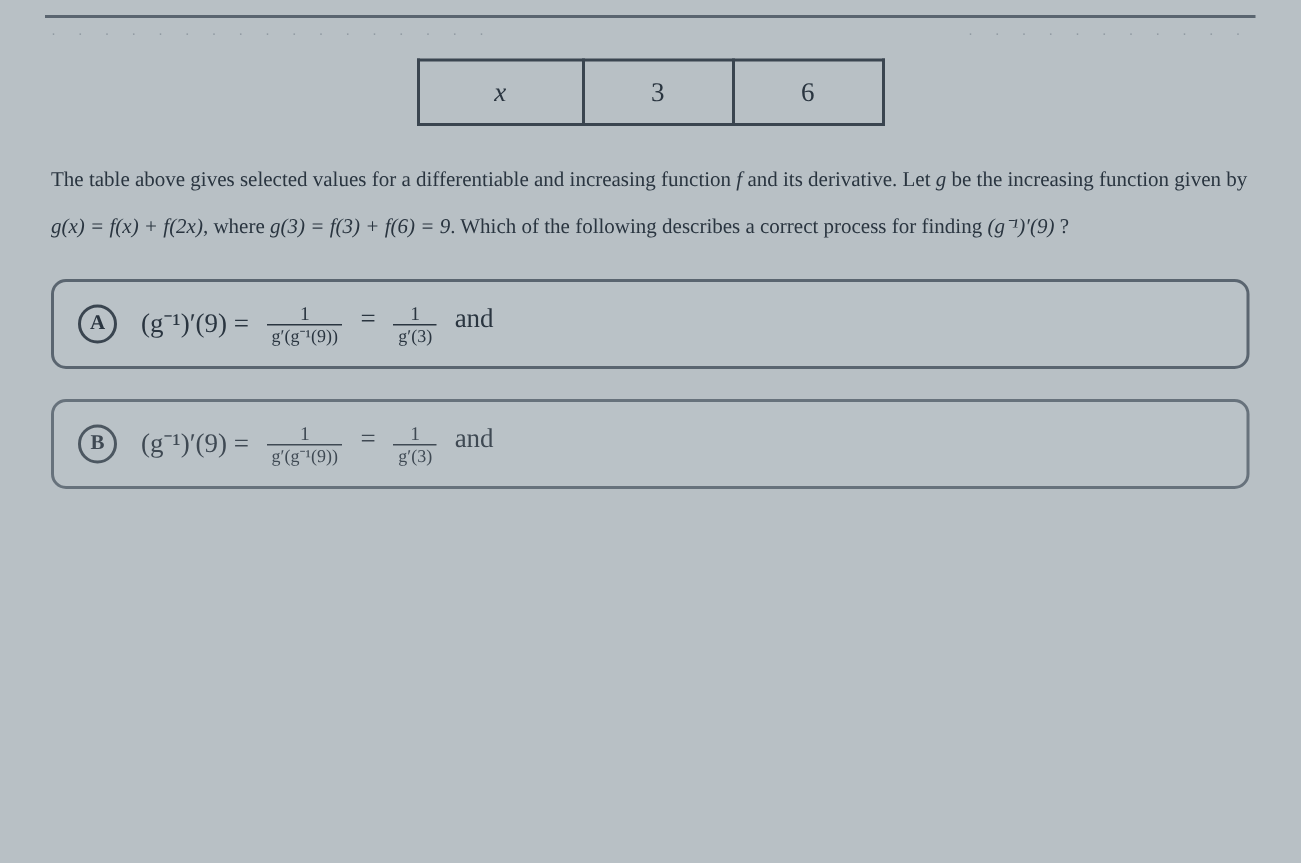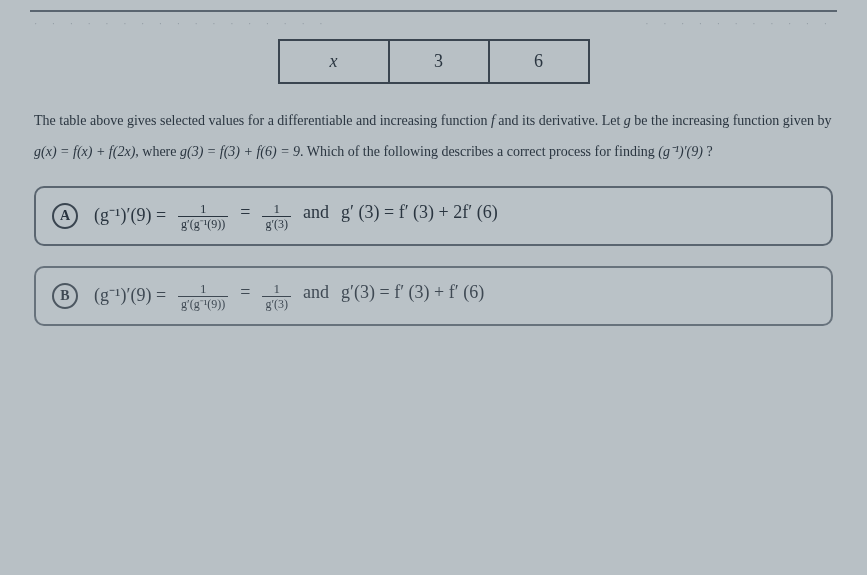--- a/index.html
+++ b/index.html
@@ -132,35 +132,33 @@
       <span class="frac">
         <span class="num">1</span>
         <span class="den" style="font-size:12px">g′(g⁻¹(9))</span>
       </span>
       <span> = </span>
       <span class="frac">
         <span class="num">1</span>
         <span class="den" style="font-size:12px">g′(3)</span>
       </span>
       <span style="font-style:normal"> and </span>
-      <span>g′ (3) = f′ (3) + 2f′ (6)</span>
     </div>
   </div>
 
   <div class="option faded">
     <div class="opt-letter">B</div>
     <div class="opt-math it">
       <span>(g⁻¹)′(9) = </span>
       <span class="frac">
         <span class="num">1</span>
         <span class="den" style="font-size:12px">g′(g⁻¹(9))</span>
       </span>
       <span> = </span>
       <span class="frac">
         <span class="num">1</span>
         <span class="den" style="font-size:12px">g′(3)</span>
       </span>
       <span style="font-style:normal"> and </span>
-      <span>g′(3) = f′ (3) + f′ (6)</span>
     </div>
   </div>
 
 </div>
 
 </body></html>

